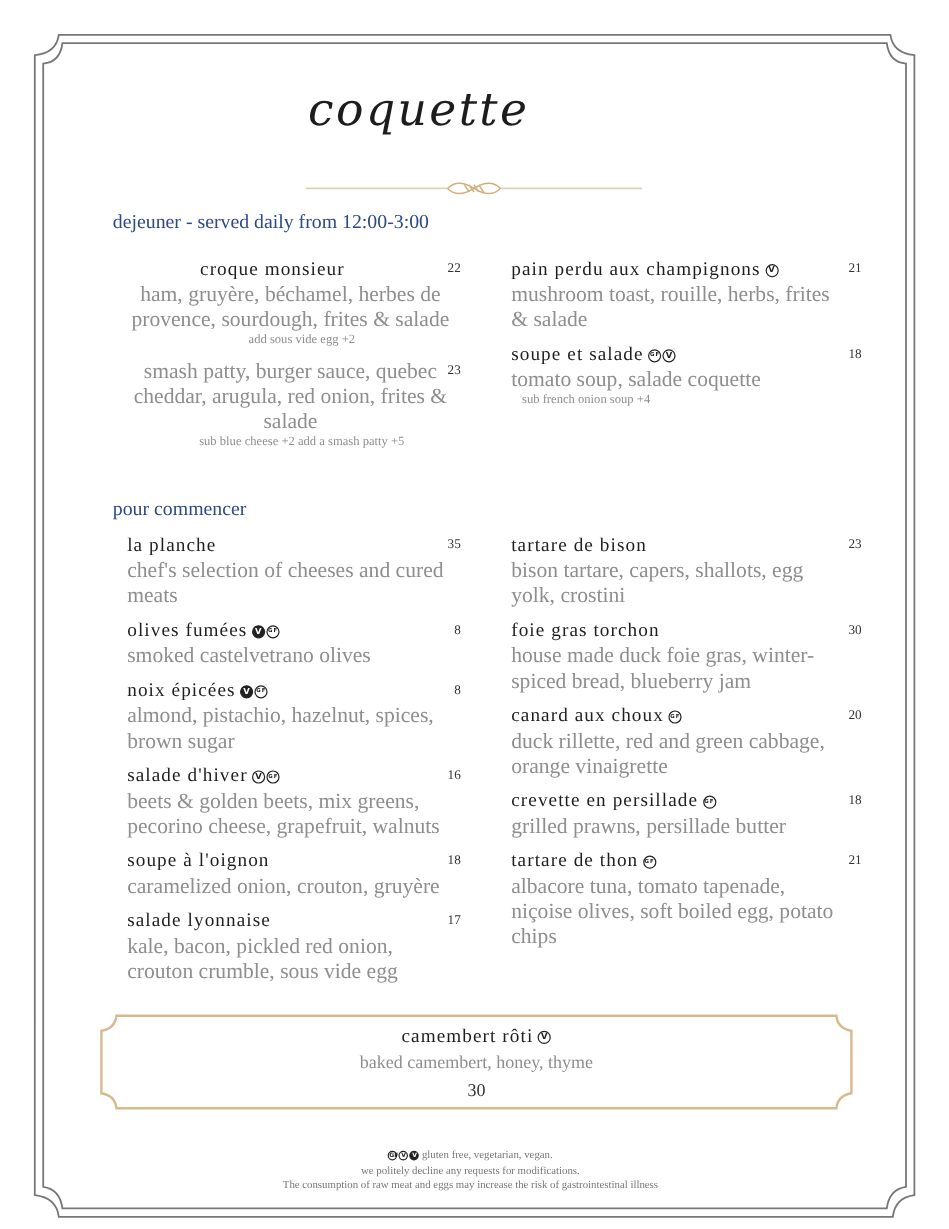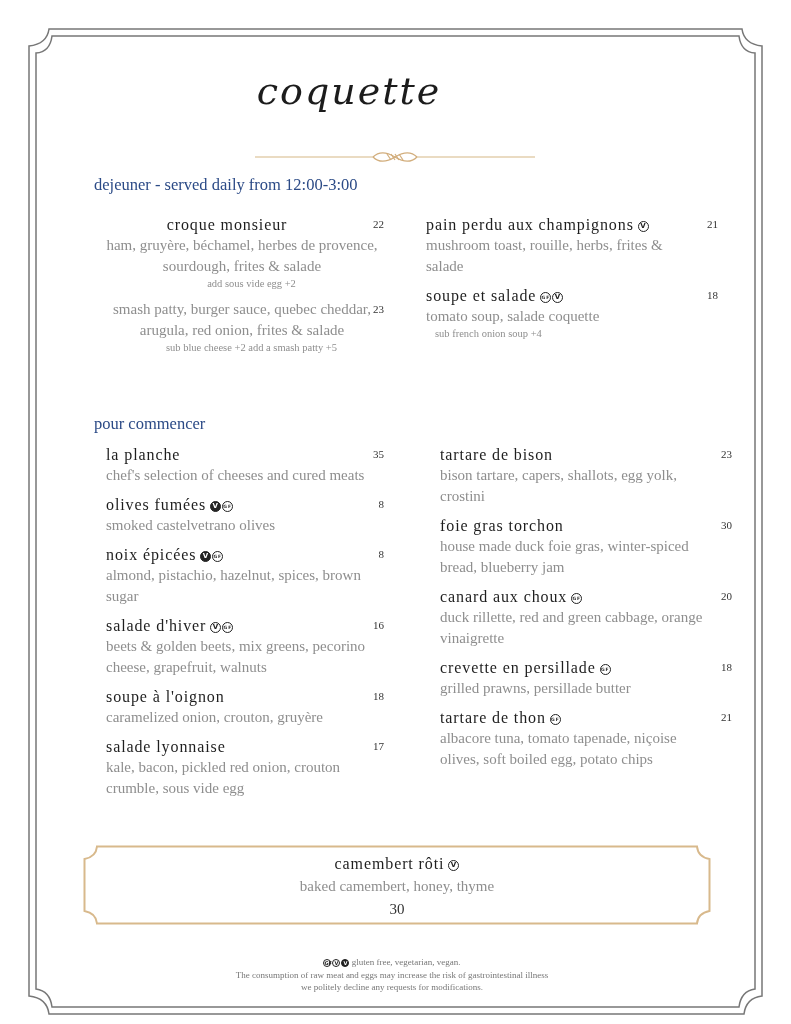--- a/index.html
+++ b/index.html
@@ -15,21 +15,21 @@
 
   .section-title { position: absolute; left: 94px; font-family: "Liberation Serif", serif;
                    font-size: 16.5px; color: #2b4a86; }
 
   .col { position: absolute; width: 282px; }
   .item { position: relative; margin-bottom: 8px; }
   .item-name { font-family: "Liberation Serif", serif; font-size: 16px; letter-spacing: 0.9px;
                color: #1e1e1e; line-height: 21px; padding-right: 40px; }
   .item-price { position: absolute; right: 0; top: 0; font-family: "Liberation Serif", serif;
                 font-size: 11px; color: #333; line-height: 21px; }
-  .item-desc { font-family: "Liberation Serif", serif; font-size: 15px; color: #8e8e8e;
+  .item-desc { font-family: "Liberation Serif", serif; font-size: 18px; color: #8e8e8e;
                line-height: 21px; padding-right: 10px; }
   .item-note { font-family: "Liberation Serif", serif; font-size: 10.5px; color: #8e8e8e;
                line-height: 14px; padding-left: 9px; }
 
   .diet { display: inline-flex; align-items: center; vertical-align: middle; margin-left: 4px; gap: 1px; }
   .ic { display: inline-block; width: 11px; height: 11px; border-radius: 50%; box-sizing: border-box;
         font-family: "DejaVu Sans", sans-serif; font-size: 7px; line-height: 9px; text-align: center;
         font-weight: bold; }
   .ic.veg { border: 1.3px solid #222; color: #222; background: #fff; }
   .ic.vegan { background: #222; color: #fff; border: 1.3px solid #222; }
@@ -147,21 +147,21 @@
     <div class="item-price" style="right:4px">18</div>
     <div class="item-desc">caramelized onion, crouton, gruyère</div>
   </div>
   <div class="item">
     <div class="item-name">salade lyonnaise</div>
     <div class="item-price" style="right:4px">17</div>
     <div class="item-desc">kale, bacon, pickled red onion, crouton crumble, sous vide egg</div>
   </div>
 </div>
 
-<div class="col" style="left:440px; top:444px;">
+<div class="col" style="left:426px; top:444px;">
   <div class="item">
     <div class="item-name">tartare de bison</div>
     <div class="item-price" style="right:-10px">23</div>
     <div class="item-desc">bison tartare, capers, shallots, egg yolk, crostini</div>
   </div>
   <div class="item">
     <div class="item-name">foie gras torchon</div>
     <div class="item-price" style="right:-10px">30</div>
     <div class="item-desc">house made duck foie gras, winter-spiced bread, blueberry jam</div>
   </div>
@@ -203,15 +203,15 @@
 
 <div class="footer">
   <div>
     <span class="diet" style="margin-left:0">
         <span class="ic gf">GF</span>
         <span class="ic veg">V</span>
         <span class="ic vegan">V</span>
       </span>
     <span>gluten free, vegetarian, vegan.</span>
   </div>
+  <div>we politely decline any requests for modifications.</div>
   <div>The consumption of raw meat and eggs may increase the risk of gastrointestinal illness</div>
-  <div>we politely decline any requests for modifications.</div>
 </div>
 
 </body></html>

